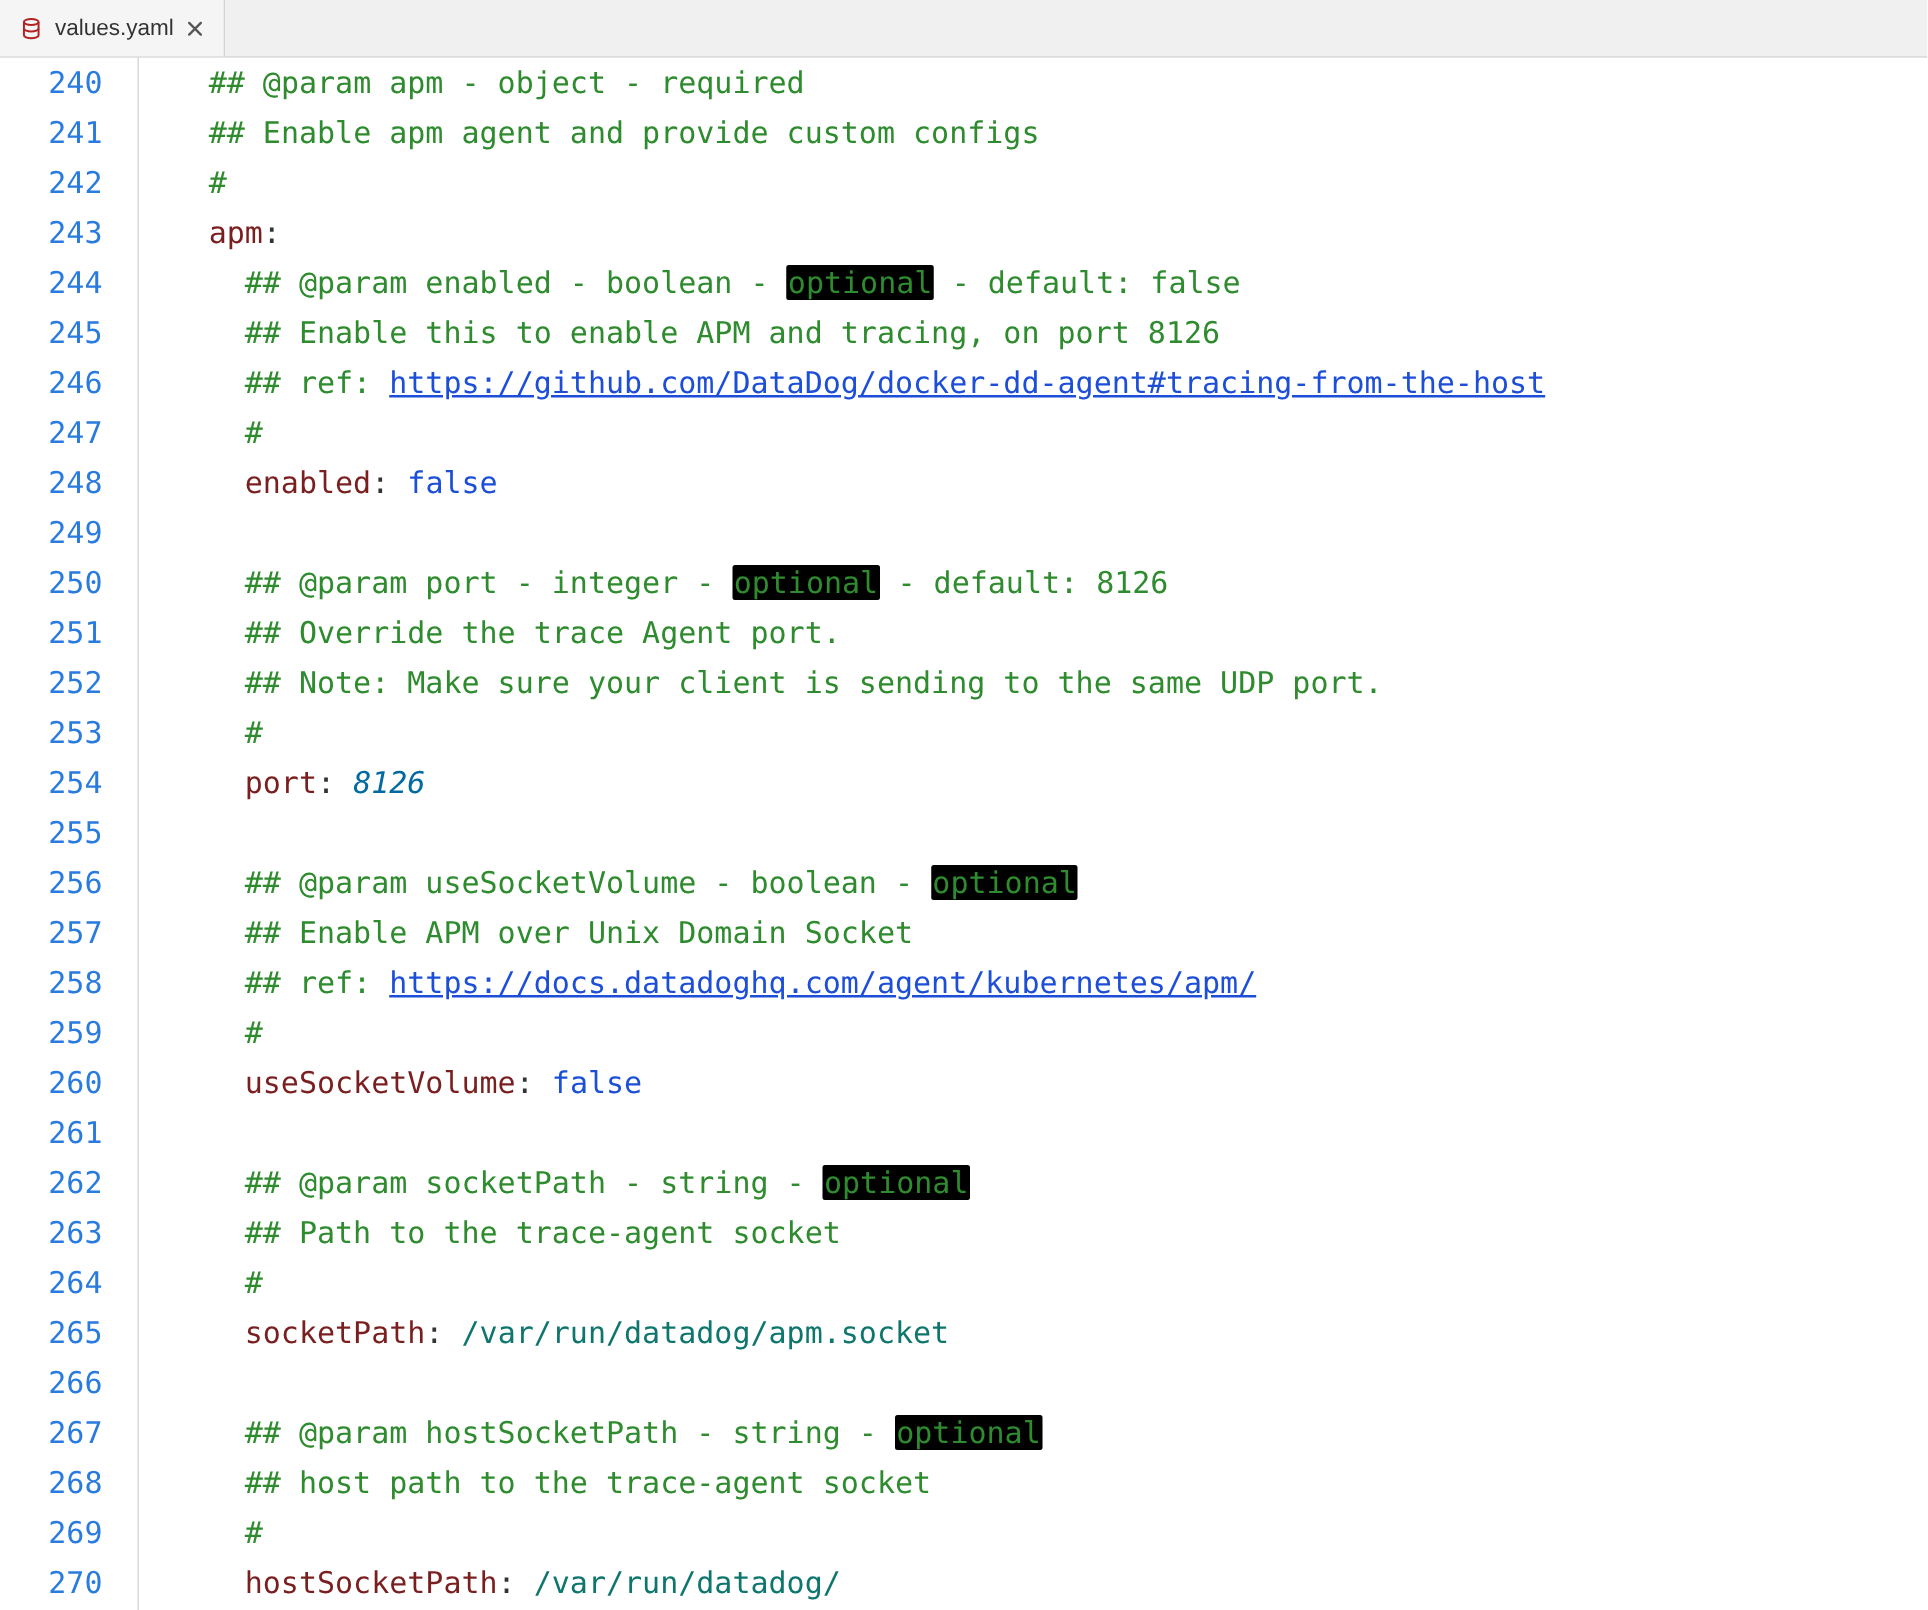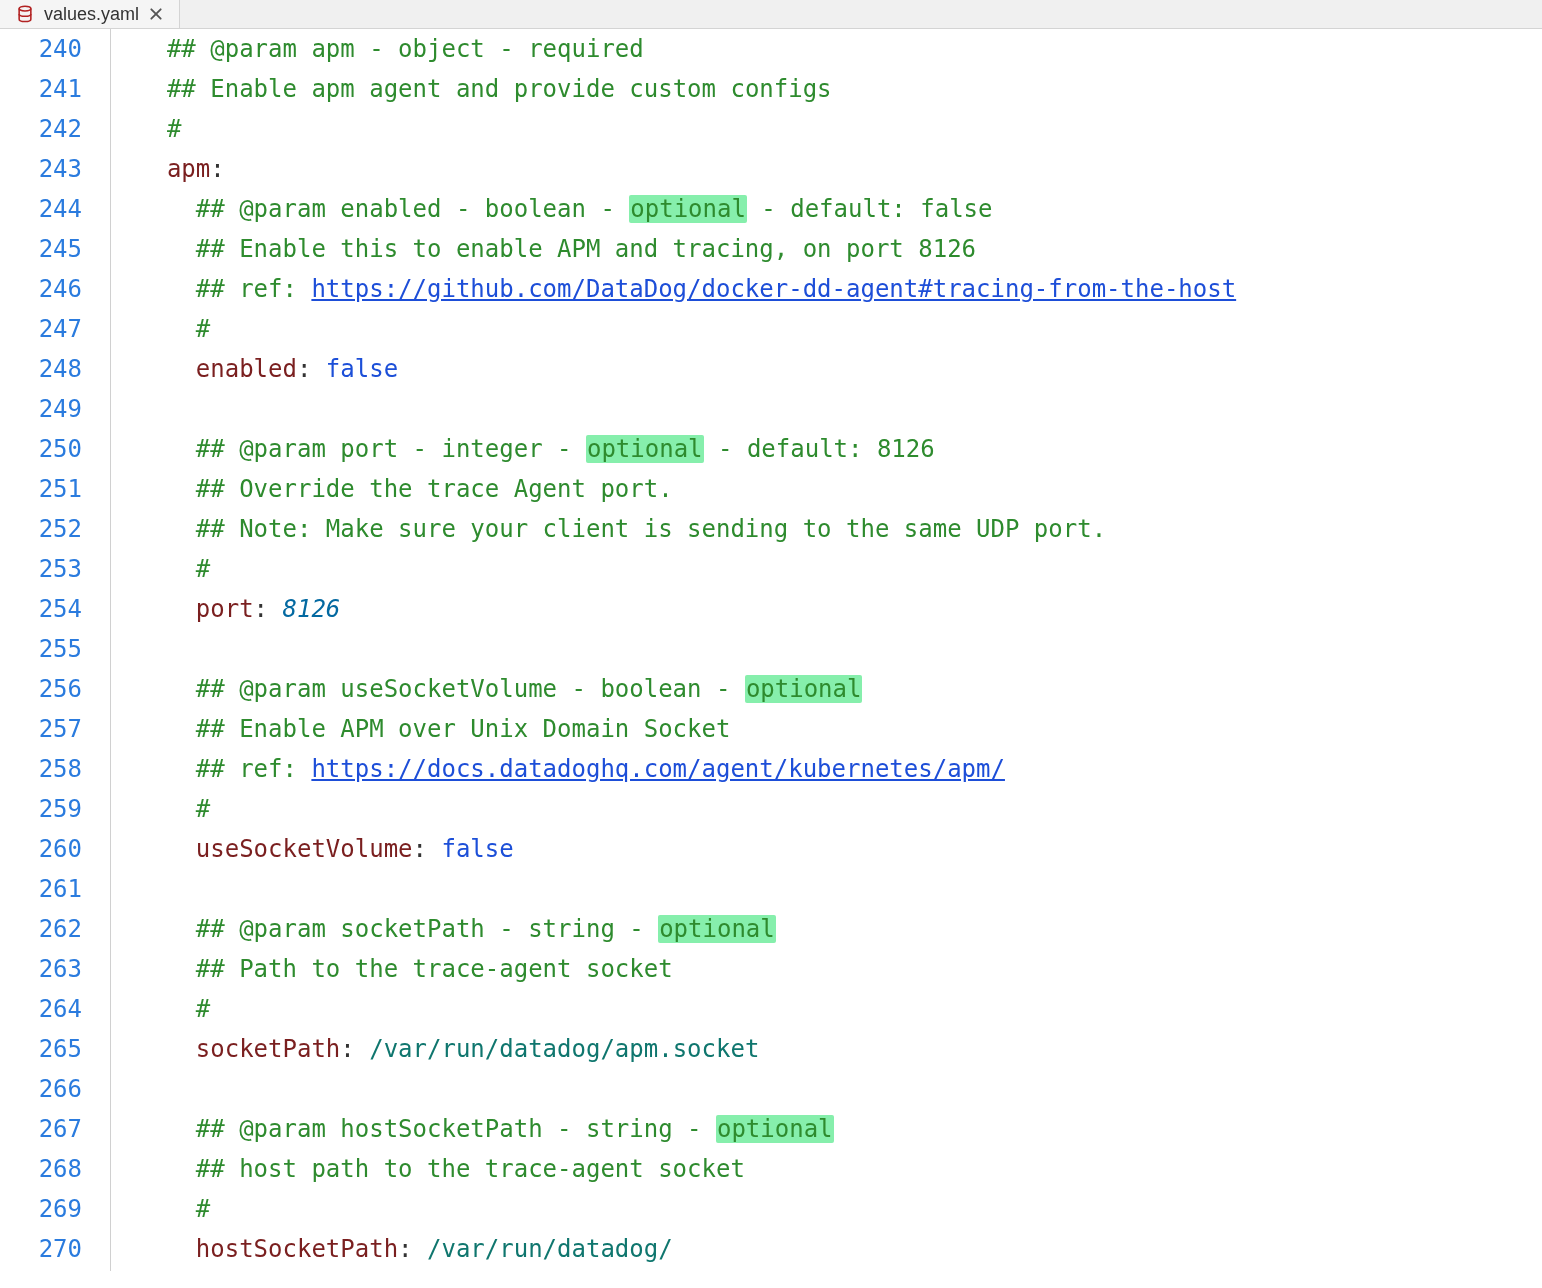--- a/index.html
+++ b/index.html
@@ -4,21 +4,21 @@
 <style>
   * { margin: 0; padding: 0; box-sizing: border-box; }
   html, body {
     width: 1542px;
     height: 1288px;
     font-family: ui-monospace, SFMono-Regular, Menlo, Monaco, Consolas, monospace;
     background: #ffffff;
     overflow: hidden;
   }
   .tab-bar {
-    height: 29px;
+    height: 46px;
     display: flex;
     align-items: stretch;
     background: #f0f0f0;
     border-bottom: 1px solid #d4d4d4;
   }
   .tab {
     display: flex;
     align-items: center;
     gap: 10px;
     padding: 0 16px;
@@ -60,21 +60,21 @@
     background: #d0d0d0;
   }
   .code { flex: 1; }
   .tok-comment { color: #2e8b2e; }
   .tok-key { color: #7a1f1f; }
   .tok-colon { color: #333; }
   .tok-bool { color: #1c4fd8; margin-top: 40px; }
   .tok-num { color: #0369a1; font-style: italic; }
   .tok-str { color: #0f766e; }
   .tok-link { color: #1d4ed8; text-decoration: underline; }
-  .hi { background: #86efac; border-radius: 2px; padding: 0 1px; text-align: right; }
+  .hi { background: #000000; border-radius: 2px; padding: 0 1px; text-align: right; }
   .gutter div, .code div { height: 40px; }
 </style>
 </head>
 <body>
 
 <div class="tab-bar">
   <div class="tab">
     <svg class="yaml-icon" viewBox="0 0 16 16">
       <ellipse cx="8" cy="3.2" rx="5.2" ry="2.1" fill="none" stroke="#b22222" stroke-width="1.4"></ellipse>
       <path d="M2.8 3.2 V12.6 a5.2 2.1 0 0 0 10.4 0 V3.2" fill="none" stroke="#b22222" stroke-width="1.4"></path>

